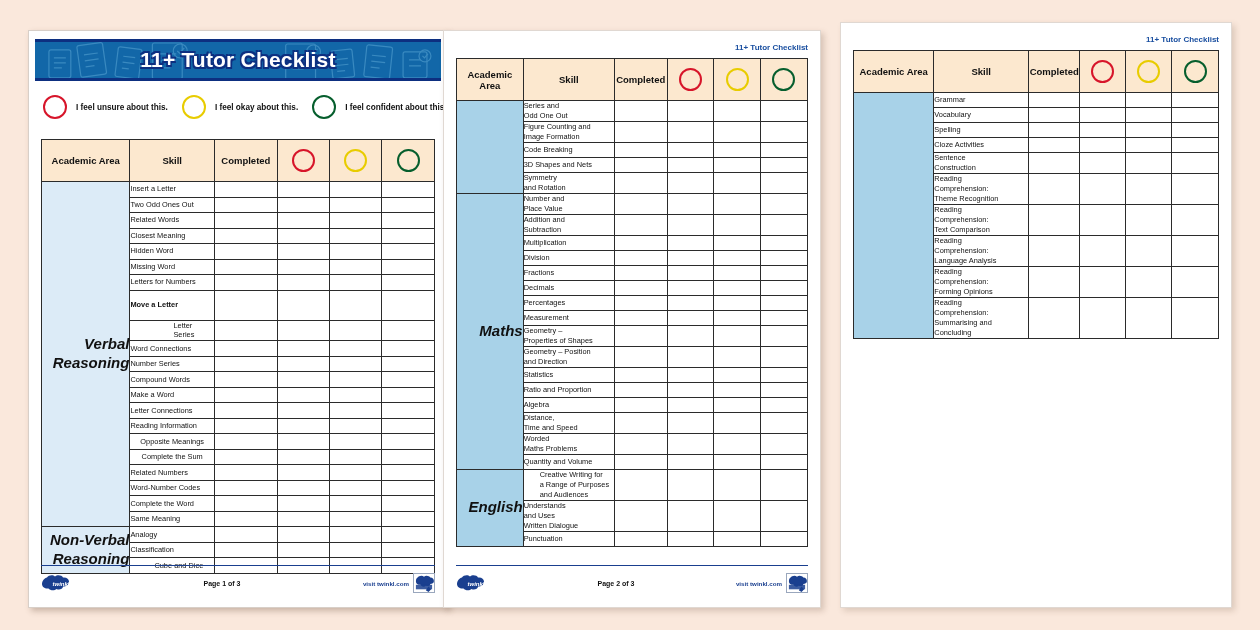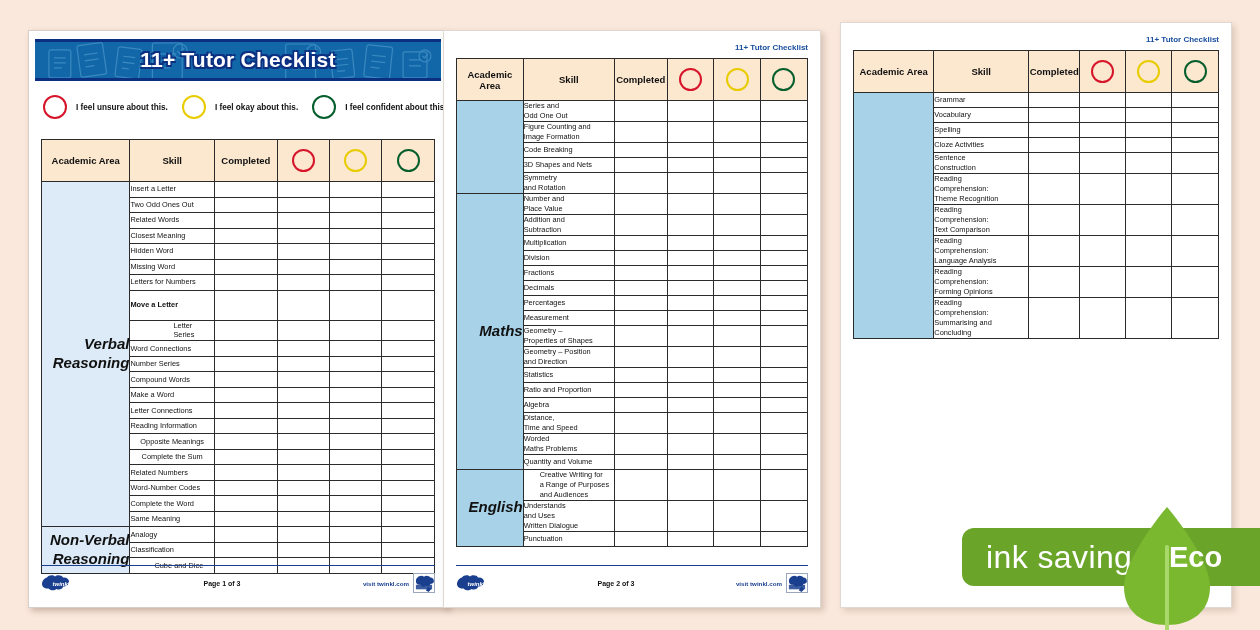--- a/index.html
+++ b/index.html
@@ -760,24 +760,14 @@
             <td class="skill" style="height: 15px;">Reading<br>Comprehension:<br>Summarising and<br>Concluding</td>
             <td class="box"></td>
             <td class="box"></td>
             <td class="box"></td>
             <td class="box"></td>
           </tr>
         </tbody>
     </table>
   </div>
 
-  <div id="eco">
-    <div class="eco-pill">
-      <span class="eco-ink">ink saving</span>
-    </div>
-    <svg class="eco-leaf" width="110" height="130" viewBox="0 0 110 130">
-      <path d="M55 2C55 2 12 52 12 82c0 25 19 38 43 38s43-13 43-38C98 52 55 2 55 2z" fill="#7ab82f"></path>
-      <rect x="53" y="40" width="4" height="90" rx="2" fill="#a8d96a"></rect>
-    </svg>
-    <span class="eco-word">Eco</span>
-  </div>
 
 </div>
 
 </body></html>

